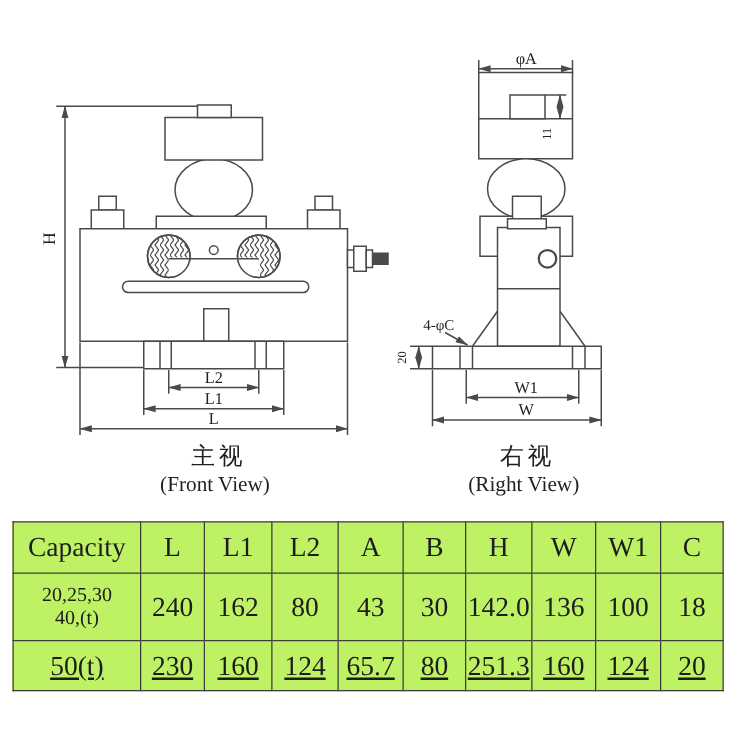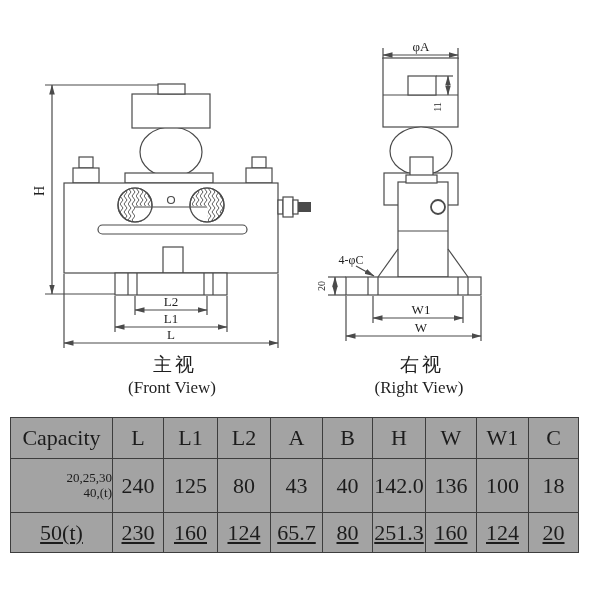--- a/index.html
+++ b/index.html
@@ -22,31 +22,31 @@
   .t13 { font-size:13px; }
   .t14 { font-size:14px; }
   .t12 { font-size:12px; }
   .t10 { font-size:10px; }
   .title-zh { font-size:19px; letter-spacing:3px; }
   .title-en { font-size:17px; }
 
   table.dim-table {
     position:absolute; left:10px; top:417px; width:568px;
     border-collapse:collapse; table-layout:fixed;
-    color:#1c1c1c; background:#a3a3a3;
+    color:#1c1c1c; background:#bef264;
   }
   table.dim-table th, table.dim-table td {
     border:1.6px solid #3d3d3d; text-align:center; vertical-align:middle;
     padding:0; font-weight:normal; font-size:22px;
     font-family:"Liberation Serif", serif;
   }
   tr.hdr   { height:41px; }
   tr.row1  { height:54px; }
   tr.row2  { height:40px;text-decoration:underline; }
-  .cap2line { font-size:13px; line-height:1.12;text-align:right; }
+  .cap2line { font-size:16px; line-height:1.12; }
 </style>
 </head>
 <body>
 
 <div class="canvas">
 
   <svg class="draw" width="600" height="412" viewBox="0 0 600 412">
     <defs>
       <marker id="arr" viewBox="0 0 10 7" refX="9.5" refY="3.5" markerWidth="10" markerHeight="7" markerUnits="userSpaceOnUse" orient="auto-start-reverse">
         <path d="M0,0.7 L10,3.5 L0,6.3 Z" style="fill:#4a4a4a;stroke:none"></path>
@@ -233,24 +233,24 @@
         <th>W</th>
         <th>W1</th>
         <th>C</th>
       </tr>
       <tr class="row1">
         <td>
           <div class="cap2line">20,25,30</div>
           <div class="cap2line">40,(t)</div>
         </td>
         <td>240</td>
-        <td>125</td>
+        <td>162</td>
         <td>80</td>
         <td>43</td>
-        <td>40</td>
+        <td>30</td>
         <td>142.0</td>
         <td>136</td>
         <td>100</td>
         <td>18</td>
       </tr>
       <tr class="row2">
         <td>50(t)</td>
         <td>230</td>
         <td>160</td>
         <td>124</td>

